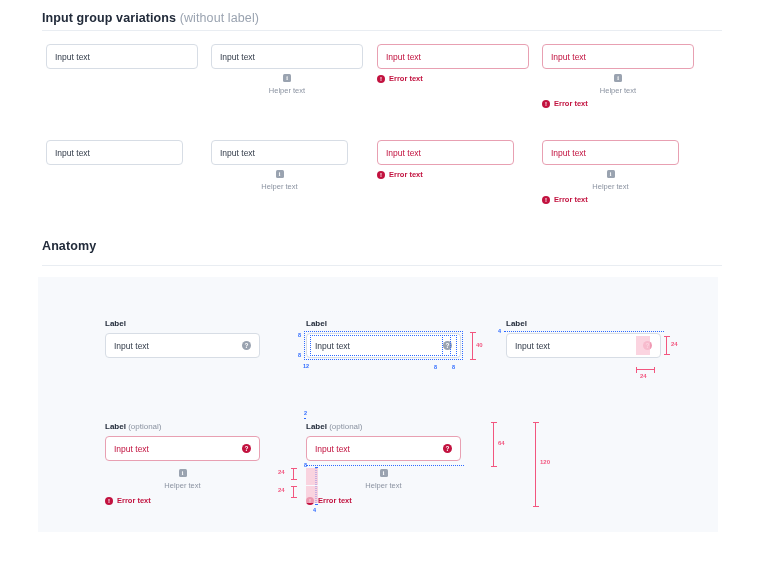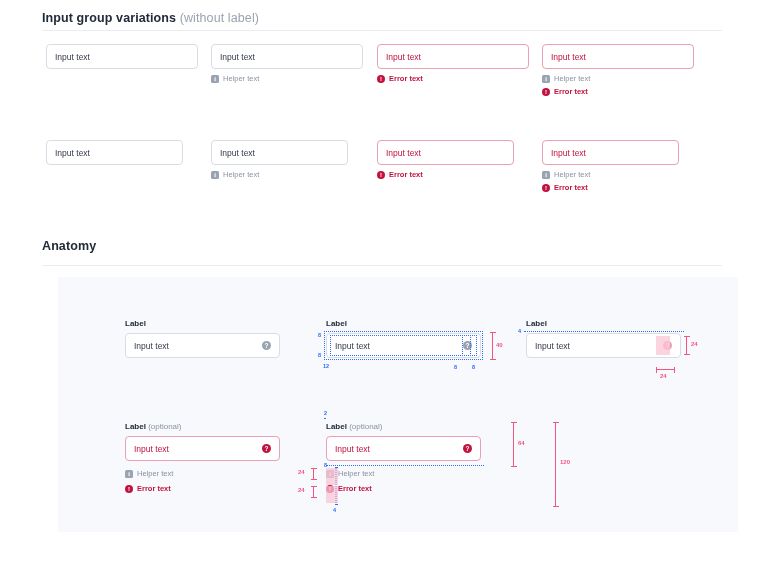--- a/index.html
+++ b/index.html
@@ -30,21 +30,21 @@
     padding: 0 8px; font-size: 8.5px; color: #333c4a;
   }
   .input.error { border-color: #e8a0b2; }
   .input .val { flex: 1; white-space: nowrap; }
   .input.error .val { color: #c2123f; }
 
   .msg {
     display: flex; align-items: center; gap: 4px;
     font-size: 7.5px; margin-top: 5px; white-space: nowrap;
   }
-  .msg.helper { color: #8b93a1; }
+  .msg.helper { color: #8b93a1; flex-direction: column; }
   .msg.err { color: #c2123f; font-weight: bold; }
 
   
   .ico-info {
     width: 8px; height: 8px; border-radius: 1.5px; background: #9aa3b0;
     color: #fff; font-size: 6px; font-weight: bold; line-height: 8px;
     text-align: center; flex: none; font-family: "Liberation Serif", serif;
   }
   
   .ico-err {
@@ -67,21 +67,21 @@
   .ico-help {
     width: 9px; height: 9px; border-radius: 50%; background: #9aa3b0;
     color: #fff; font-size: 6.5px; font-weight: bold; line-height: 9px;
     text-align: center; flex: none;
   }
   .ico-help.crimson { background: #c2123f; }
   .ico-help.hl { background: #f09ab4; }
 
   
   .panel {
-    position: absolute; left: 58px; top: 277px; width: 680px; height: 255px;
+    position: absolute; left: 38px; top: 277px; width: 680px; height: 255px;
     background: #f7f9fc;
   }
   .an { position: absolute; }
   .an-label { font-size: 8px; font-weight: bold; color: #222b3a; white-space: nowrap; }
   .an-label .opt { font-weight: normal; color: #8b93a1; }
 
   
   .dim-blue {
     position: absolute; font-size: 5.5px; color: #2f6bff; font-weight: bold;
   }

